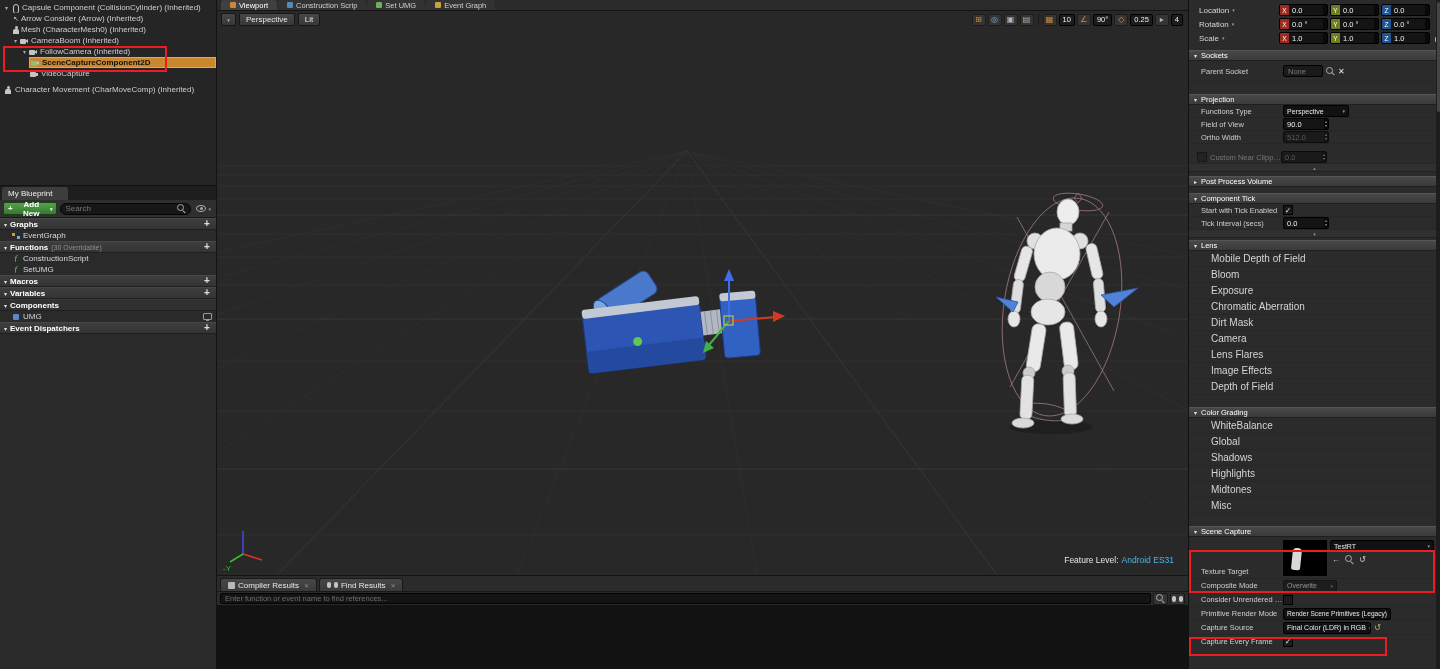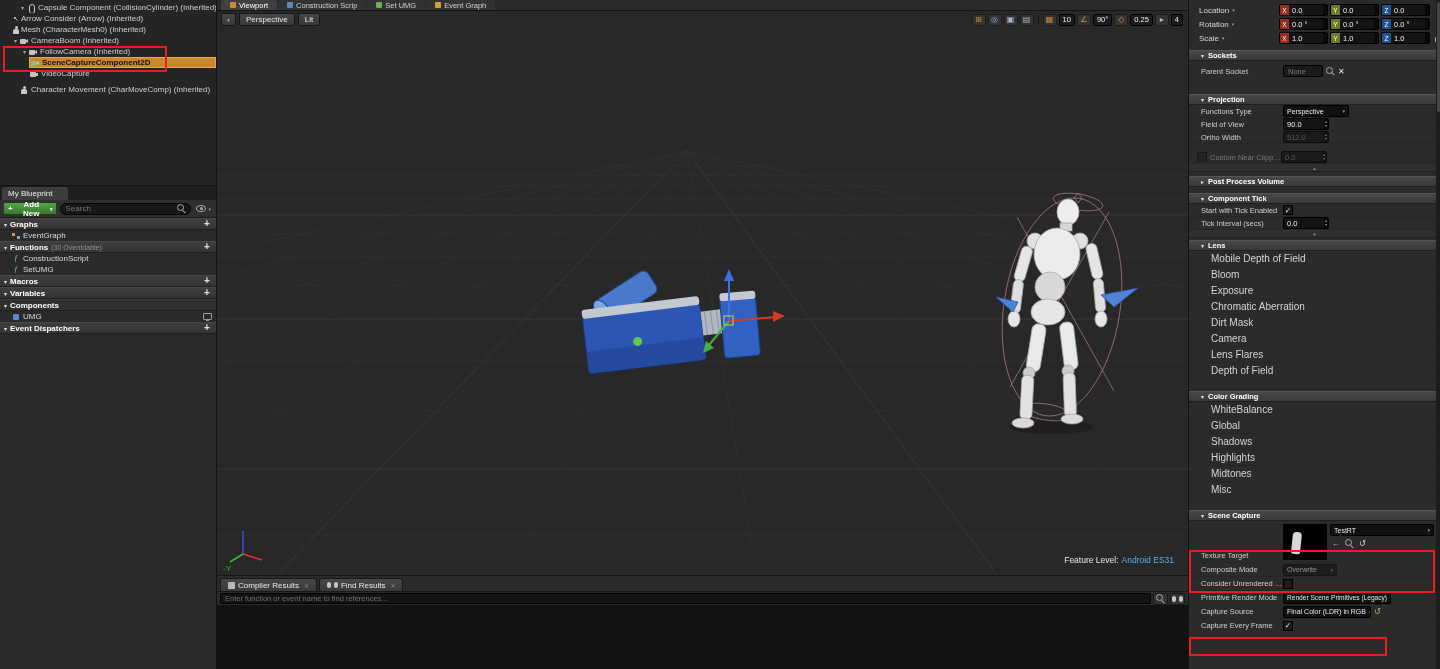--- a/index.html
+++ b/index.html
@@ -6,21 +6,21 @@
 html,body{width:1440px;height:669px;overflow:hidden;background:#1f1f1f;
   font-family:"Liberation Sans","DejaVu Sans",sans-serif;color:#ccc}
 .app{display:flex;width:1440px;height:669px;position:relative}
 
 
 .leftcol{width:217px;flex:none;display:flex;flex-direction:column;background:#262626;border-right:1px solid #121212}
 .comp-tree{height:186px;flex:none;background:#252525;padding-top:2px;border-bottom:1px solid #121212;position:relative}
 .trowc{display:flex;align-items:center;height:11px;font-size:8px;color:#cfcfcf;white-space:nowrap}
 .trowc .body{display:flex;align-items:center;gap:3px;flex:1;height:11px;padding-left:1px;overflow:hidden}
 .trowc.sel .body{background:#c9882e;color:#101010;border:1px solid #e2a94f;font-weight:bold}
-.d0{padding-left:19px}.d1{padding-left:12px}.d2{padding-left:21px}.d3{padding-left:29px}
+.d0{padding-left:3px}.d1{padding-left:12px}.d2{padding-left:21px}.d3{padding-left:29px}
 .twisty{font-size:6px;color:#a8a8a8;width:7px;text-align:center;flex:none}
 .gaprow{height:5px}
 .tico{width:8px;height:8px;position:relative;flex:none}
 .tico.cap::before{content:"";position:absolute;left:2px;top:0;width:4px;height:8px;border:1px solid #c8c8c8;border-radius:3px}
 .tico.person::before{content:"";position:absolute;left:2.5px;top:0;width:3px;height:3px;border-radius:50%;background:#c8c8c8}
 .tico.person::after{content:"";position:absolute;left:1px;top:3.5px;width:6px;height:4.5px;border-radius:2px 2px 0 0;background:#c8c8c8}
 .tico.cam::before{content:"";position:absolute;left:0;top:2px;width:5.5px;height:5px;background:#c4c4c4;border-radius:1px}
 .tico.cam::after{content:"";position:absolute;right:0;top:2.5px;border-right:3px solid #c4c4c4;border-top:2px solid transparent;border-bottom:2px solid transparent}
 .tico.cam.grn::before{background:#8cc07c}
 .tico.vid::before{content:"";position:absolute;left:0;top:2px;width:5.5px;height:5px;background:#c4c4c4;border-radius:1px}
@@ -96,21 +96,21 @@
 .tlab{width:80px;flex:none;display:flex;align-items:center;gap:3px;font-size:8px;color:#d6d6d6;cursor:pointer}
 .tlab .dd,.dd{font-size:5px;color:#9a9a9a}
 .vecs{display:flex;gap:2px;align-items:center}
 .axbox{display:flex;height:12px;width:49px;border:1px solid #000;border-radius:2px;overflow:hidden;background:#141414;cursor:text}
 .axtag{width:9px;color:#fff;font-size:6.5px;display:flex;align-items:center;justify-content:center;flex:none}
 .ax-x .axtag{background:#9c2b21}.ax-y .axtag{background:#6d7d21}.ax-z .axtag{background:#1f5394}
 .axval{flex:1;color:#efefef;font-size:7.5px;display:flex;align-items:center;padding-left:3px;white-space:nowrap}
 .axspin{width:4px;background:#090909;flex:none}
 .lock{width:7px;height:5px;background:#b5b5b5;position:relative;border-radius:1px;margin-left:3px;margin-top:2px;flex:none;cursor:pointer}
 .lock::before{content:"";position:absolute;width:3px;height:3px;border:1px solid #b5b5b5;border-bottom:none;border-radius:2px 2px 0 0;left:1px;top:-4px}
-.dsection{height:11px;display:flex;align-items:center;gap:4px;padding:0 12px;background:linear-gradient(#484848,#3a3a3a);border-top:1px solid #555;border-bottom:1px solid #1f1f1f;color:#fff;font-weight:bold;font-size:7.5px;cursor:pointer}
+.dsection{height:11px;display:flex;align-items:center;gap:4px;padding:0 5px;background:linear-gradient(#484848,#3a3a3a);border-top:1px solid #555;border-bottom:1px solid #1f1f1f;color:#fff;font-weight:normal;font-size:7.5px;cursor:pointer}
 .tw{font-size:6px;color:#e2e2e2}
 .drow{display:flex;align-items:center;min-height:13px;padding:0 4px 0 12px;border-bottom:1px solid #262626;background:#2b2b2b}
 .dlabel{width:82px;flex:none;font-size:7.5px;color:#cfcfcf;white-space:nowrap;overflow:hidden;text-overflow:ellipsis}
 .dlabel.dim{color:#777}
 .dval{display:flex;align-items:center;gap:3px;flex:1;min-width:0}
 .dropdown{height:12px;background:#111113;border:1px solid #000;border-radius:2px;display:flex;align-items:center;padding:0 3px;gap:3px;color:#e8e8e8;font-size:7px;white-space:nowrap;overflow:hidden;cursor:pointer}
 .dropdown .dd{margin-left:auto}
 .dropdown.dis{opacity:.5}
 .spinbox{height:12px;background:#141414;border:1px solid #000;border-radius:2px;display:flex;align-items:center;padding-left:3px;color:#efefef;font-size:7.5px;cursor:text}
 .spinbox.dis{color:#6f6f6f;opacity:.7}
@@ -665,20 +665,23 @@
         </div>
 
         <div class="subrow">
           <span>Camera</span>
         </div>
 
         <div class="subrow">
           <span>Lens Flares</span>
         </div>
 
+        <div class="subrow">
+          <span>Image Effects</span>
+        </div>
 
         <div class="subrow">
           <span>Depth of Field</span>
         </div>
       </div>
 
     <div class="dsection" style="margin-top:12px">
       <span class="tw">▾</span>
       <span>Color Grading</span>
     </div>

